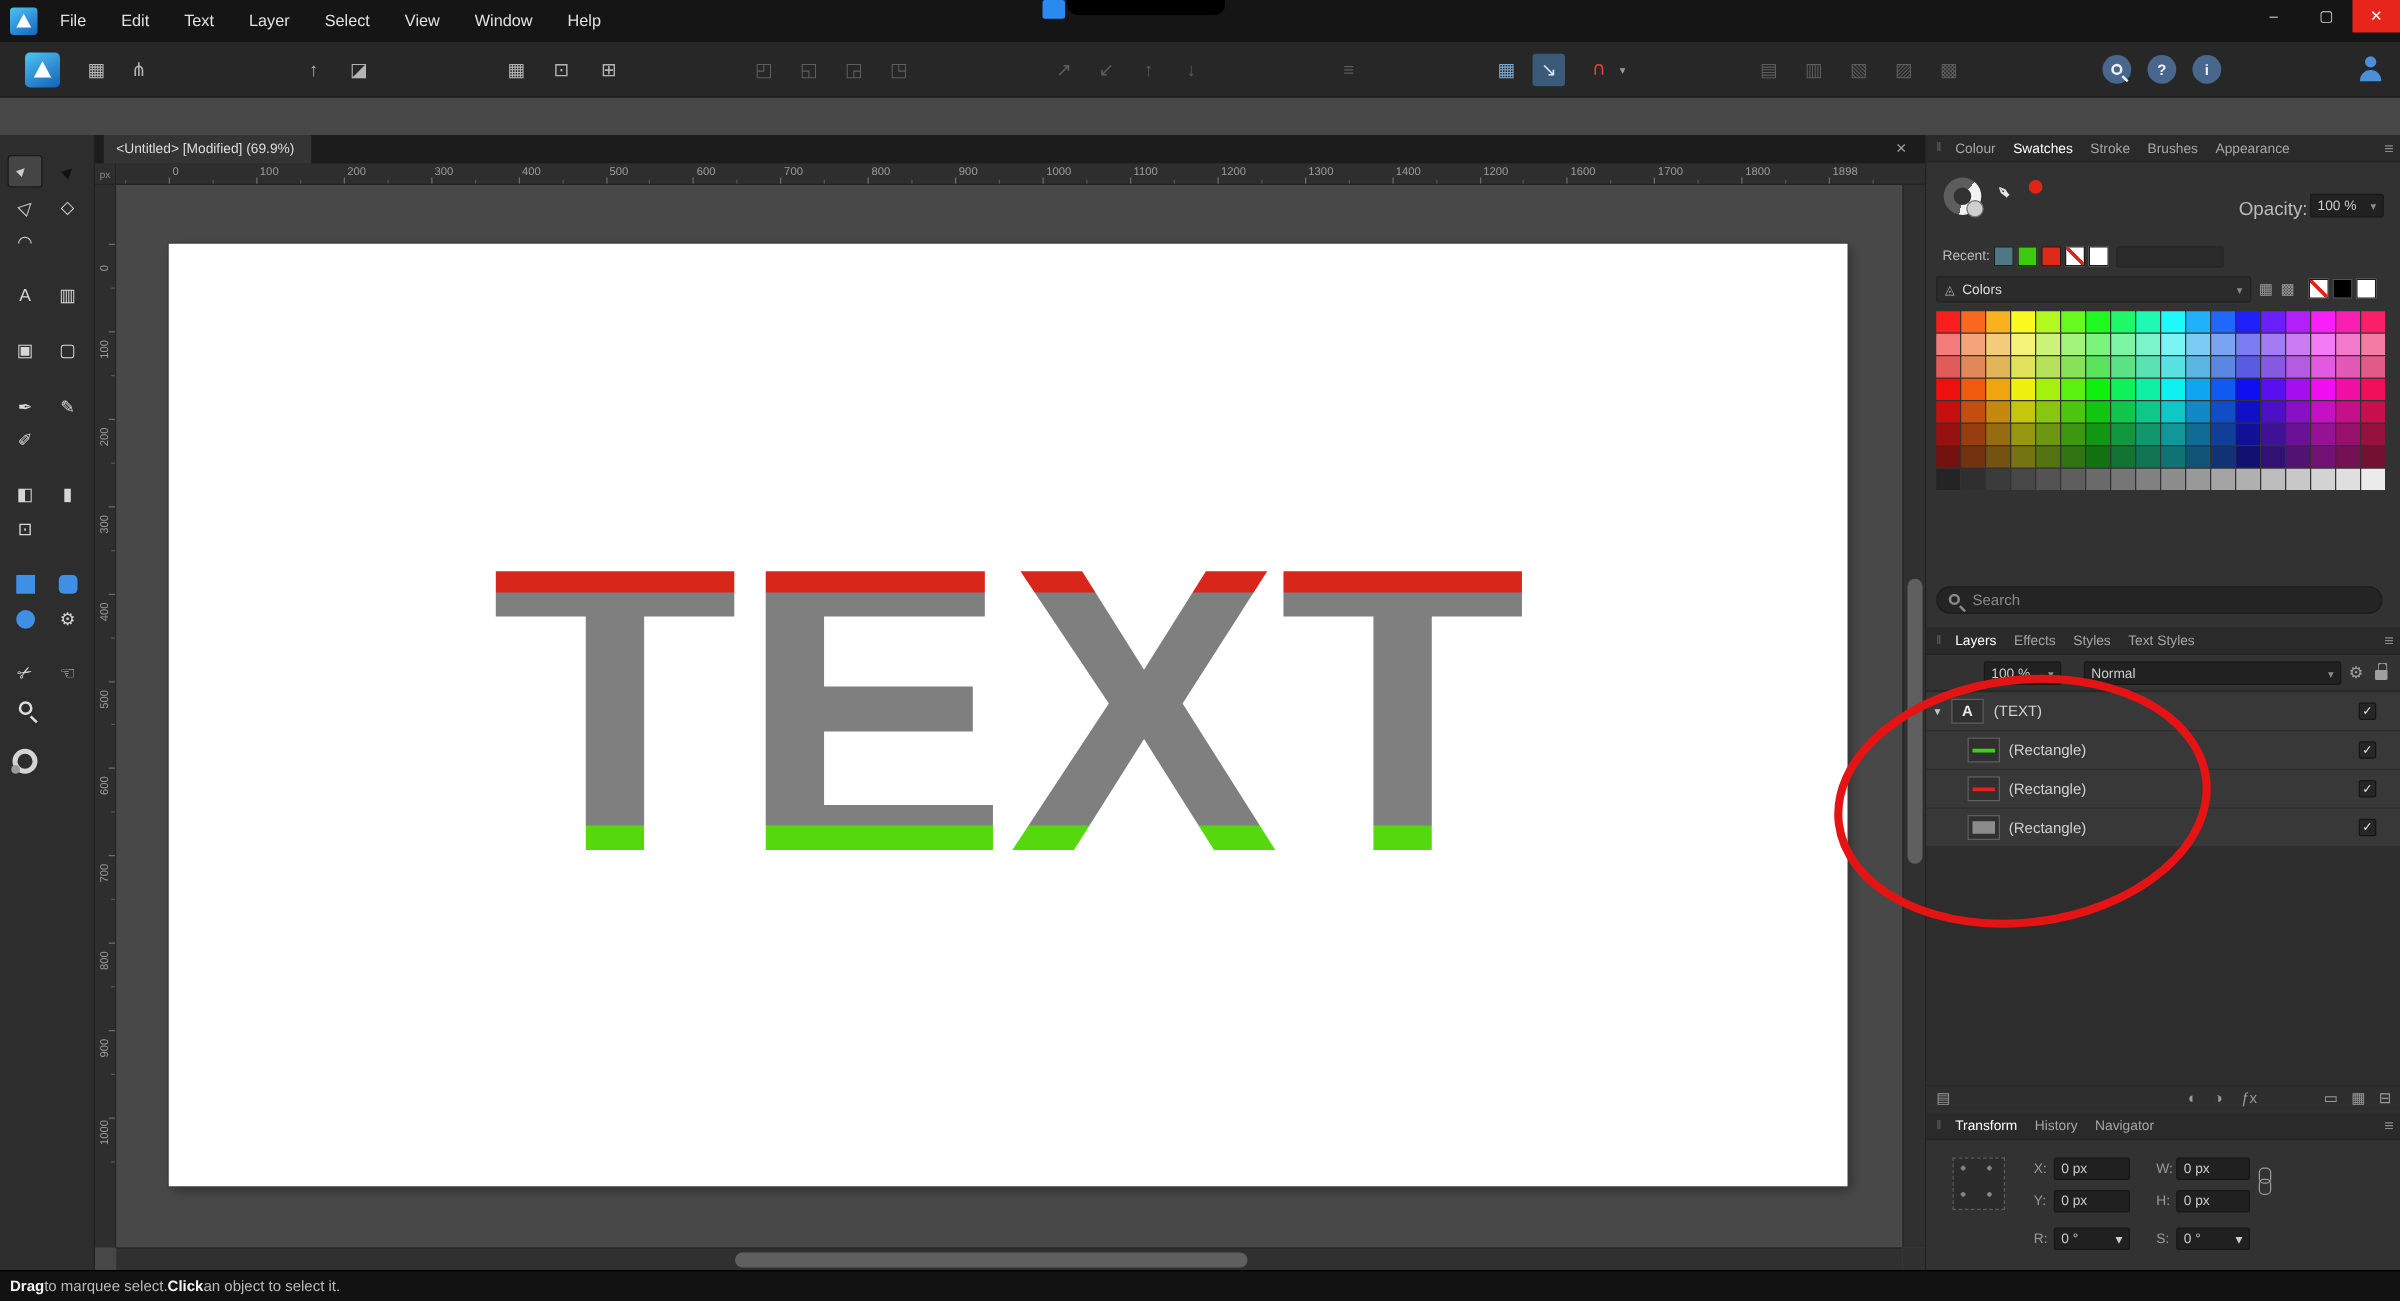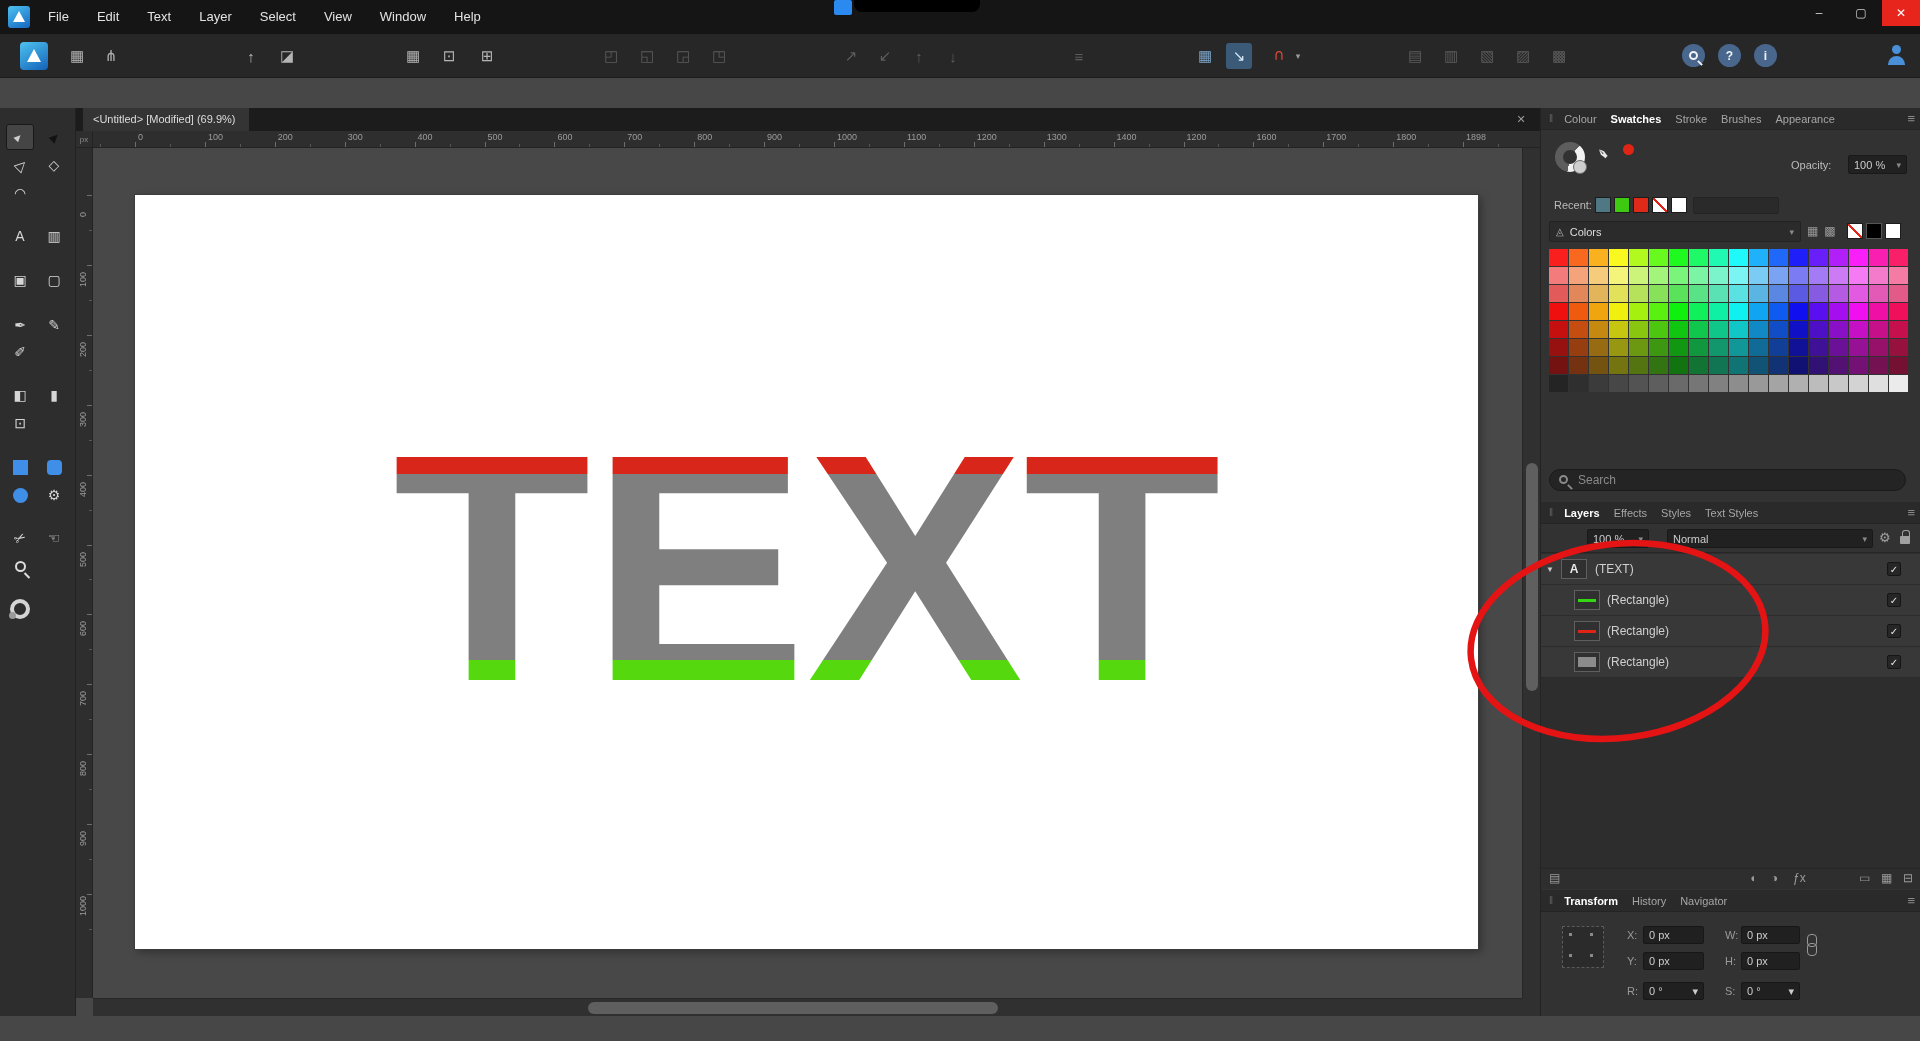--- a/index.html
+++ b/index.html
@@ -91,33 +91,33 @@
   .mag-tool { width:11px; height:11px; border:2px solid #ddd; border-radius:50%; position:relative; }
   .mag-tool:after { content:""; position:absolute; width:2px; height:7px; background:#ddd; left:9px; top:9px; transform:rotate(-45deg); }
   .ring-tool { width:20px; height:20px; border:4px solid #d4d4d4; border-radius:50%; position:relative; }
   .ring-tool:after { content:""; position:absolute; width:7px; height:7px; border-radius:50%; background:#9a9a9a; left:-5px; bottom:-4px; }
 
   
   #right-panel { left:1540px; top:108px; width:380px; height:908px; background:#323232; border-left:1px solid #232323; }
   .rp-tabs { position:absolute; left:0; width:380px; height:22px; background:#2a2a2a; border-bottom:1px solid #242424;
              display:flex; align-items:center; padding-left:8px; }
   .rp-tab { font-size:11px; color:#a6a6a6; padding:0 7px; line-height:22px; white-space:nowrap; }
-  .rp-tab.active { color:#ffffff;font-weight:bold; }
+  .rp-tab.active { color:#ffffff; }
   .rp-menu { position:absolute; right:6px; top:0; line-height:22px; color:#8a8a8a; font-size:13px; }
   .rp-handle { color:#636363; font-size:10px; margin-right:4px; }
   .sel { background:#212121; border:1px solid #191919; border-radius:2px; font-size:11px; color:#cccccc;
          display:flex; align-items:center; justify-content:space-between; padding:0 5px; }
   .sel .caret { color:#8a8a8a; font-size:9px; margin-left:4px; }
   #color-wheel { left:14px; top:34px; width:30px; height:30px; border-radius:50%;
                  background:conic-gradient(from 40deg, #f2f2f2 0 150deg, #5d5d5d 150deg 360deg); position:absolute; }
   #color-wheel:after { content:""; position:absolute; left:8px; top:8px; width:14px; height:14px; border-radius:50%; background:#323232; }
   #color-wheel2 { left:32px; top:52px; width:14px; height:14px; border-radius:50%; background:#cfcfcf; border:1px solid #6f6f6f; }
   #eyedropper { left:56px; top:36px; font-size:15px; color:#e8e8e8; transform:rotate(-135deg); }
   #fill-dot { left:82px; top:36px; width:11px; height:11px; border-radius:50%; background:#e02415; }
-  #opacity-label { left:250px; top:51px; font-size:11px; color:#bbbbbb; }
+  #opacity-label { left:250px; top:51px; font-size:15px; color:#bbbbbb; }
   #opacity-box { left:307px; top:47px; width:59px; height:19px; }
   #recent-label { left:13px; top:91px; font-size:11px; color:#bbbbbb; }
   #recent-swatches { left:54px; top:89px; display:flex; gap:3px; }
   .swatch16 { width:16px; height:16px; border:1px solid #1c1c1c; }
   .swatch-none { background:#fff; background-image:linear-gradient(45deg, transparent 43%, #e02415 43%, #e02415 57%, transparent 57%); }
   #recent-track { left:152px; top:89px; width:86px; height:17px; background:#2a2a2a; border:1px solid #242424; border-radius:2px; }
   #colors-box { left:8px; top:113px; width:252px; height:21px; background:#2b2b2b; border:1px solid #222;
                 border-radius:2px; display:flex; align-items:center; padding:0 6px; }
   #colors-box .tri { font-size:10px; color:#b5b5b5; margin-right:6px; }
   #colors-box .lbl { font-size:11px; color:#dddddd; flex:1; }
@@ -717,17 +717,23 @@
           </div>
           <div class="tf-label" style="left: 184px; top: 73px;">S:</div>
           <div class="tf-input" style="left: 200px; top: 70px; width: 59px;">
             <span>0 °</span>
             <span class="caret">▾</span>
           </div>
         </div>
     </div>
   </div>
 
+  <div id="statusbar" class="abs">
+      <span class="b">Drag</span>
+      <span> to marquee select. </span>
+      <span class="b">Click</span>
+      <span> an object to select it.</span>
+    </div>
 
   <svg id="annotation-svg" class="abs">
     <ellipse id="annotation-ellipse" cx="1618" cy="641" rx="148" ry="97" fill="none" stroke-width="6.5" transform="rotate(-7 1618 641)" stroke="#e51414"></ellipse>
   </svg>
 </div>
 
 </body></html>

